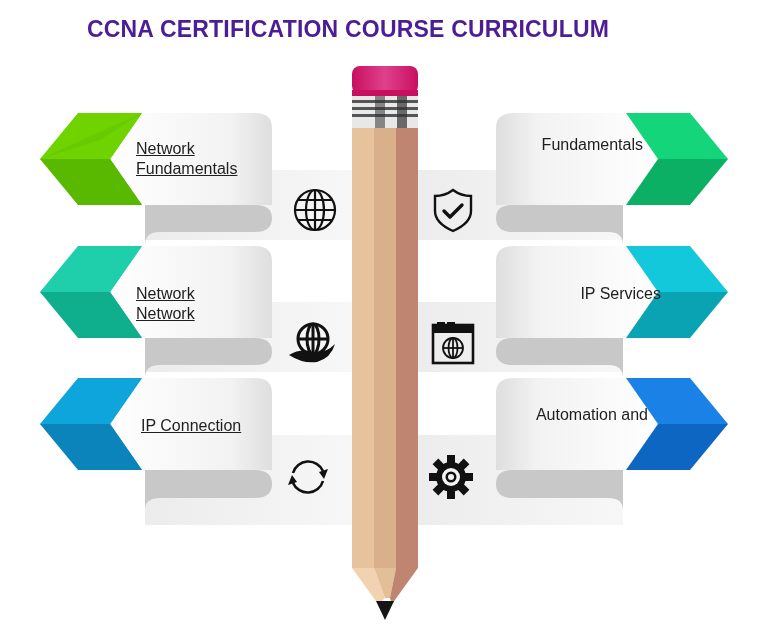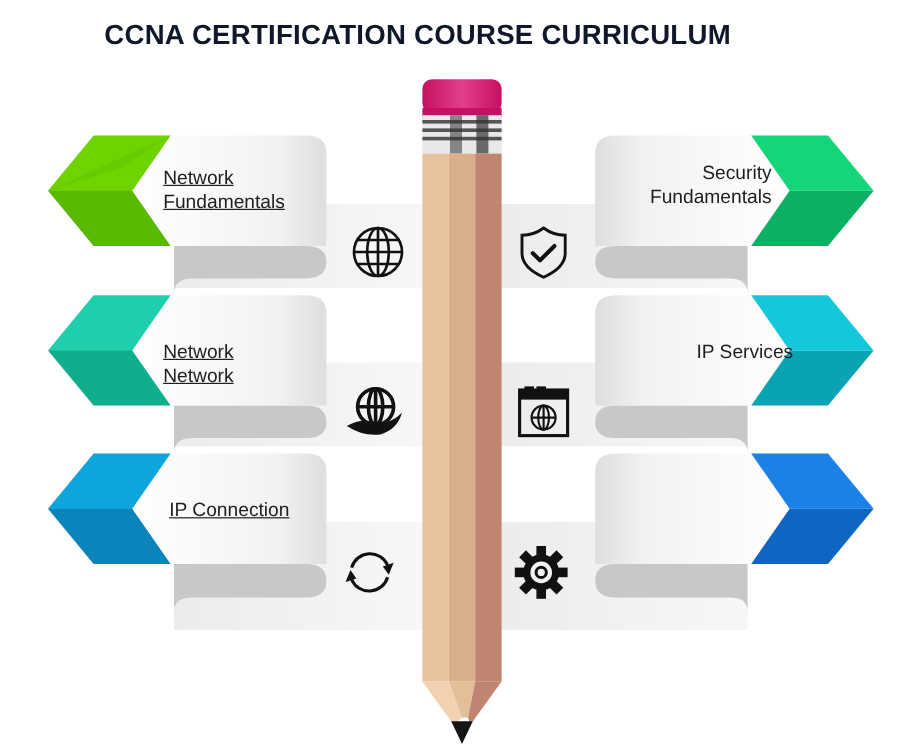--- a/index.html
+++ b/index.html
@@ -1,19 +1,19 @@
 <!DOCTYPE html>
 <html><head>
 <meta charset="utf-8">
 <style>
   html, body { margin: 0; padding: 0; background: #ffffff; }
   body { width: 768px; height: 624px; position: relative; overflow: hidden;
          font-family: "Liberation Sans", "DejaVu Sans", sans-serif; }
   .title { position: absolute; top: 16px; left: 0; width: 696px; text-align: center;
-           font-size: 23px; font-weight: bold; color: #0f172a; letter-spacing: 0.2px; }
+           font-size: 23px; font-weight: bold; color: #4c1d95; letter-spacing: 0.2px; }
   svg.scene { position: absolute; left: 0; top: 0; }
   .label { position: absolute; font-size: 16px; color: #1e1e1e; line-height: 20px; }
   .label.left { text-align: left; text-decoration: underline; }
   .label.right { text-align: right; }
   .icon { position: absolute; width: 50px; height: 50px; }
 </style>
 </head>
 <body>
 
 <div class="title">CCNA CERTIFICATION COURSE CURRICULUM</div>
@@ -134,27 +134,27 @@
   <div>Fundamentals</div>
 </div>
 <div class="label left" style="left:136px; top:284px;">
   <div>Network</div>
   <div>Network</div>
 </div>
 <div class="label left" style="left:141px; top:416px;">
   <div>IP Connection</div>
 </div>
 <div class="label right" style="right:125px; top:135px;">
-  <div>Security</div>
   <div>Fundamentals</div>
 </div>
 <div class="label right" style="right:107px; top:284px;">
   <div>IP Services</div>
 </div>
 <div class="label right" style="right:120px; top:405px;">
+  <div>Automation and</div>
 </div>
 
 <svg class="icon" style="left:290px; top:185px;" viewBox="0 0 50 50">
   <g fill="none" stroke="#111" stroke-width="2.2">
     <circle cx="25" cy="25" r="20"></circle>
     <ellipse cx="25" cy="25" rx="9" ry="20"></ellipse>
     <line x1="25" y1="5" x2="25" y2="45"></line>
     <line x1="5" y1="25" x2="45" y2="25"></line>
     <line x1="8" y1="15" x2="42" y2="15"></line>
     <line x1="8" y1="35" x2="42" y2="35"></line>

